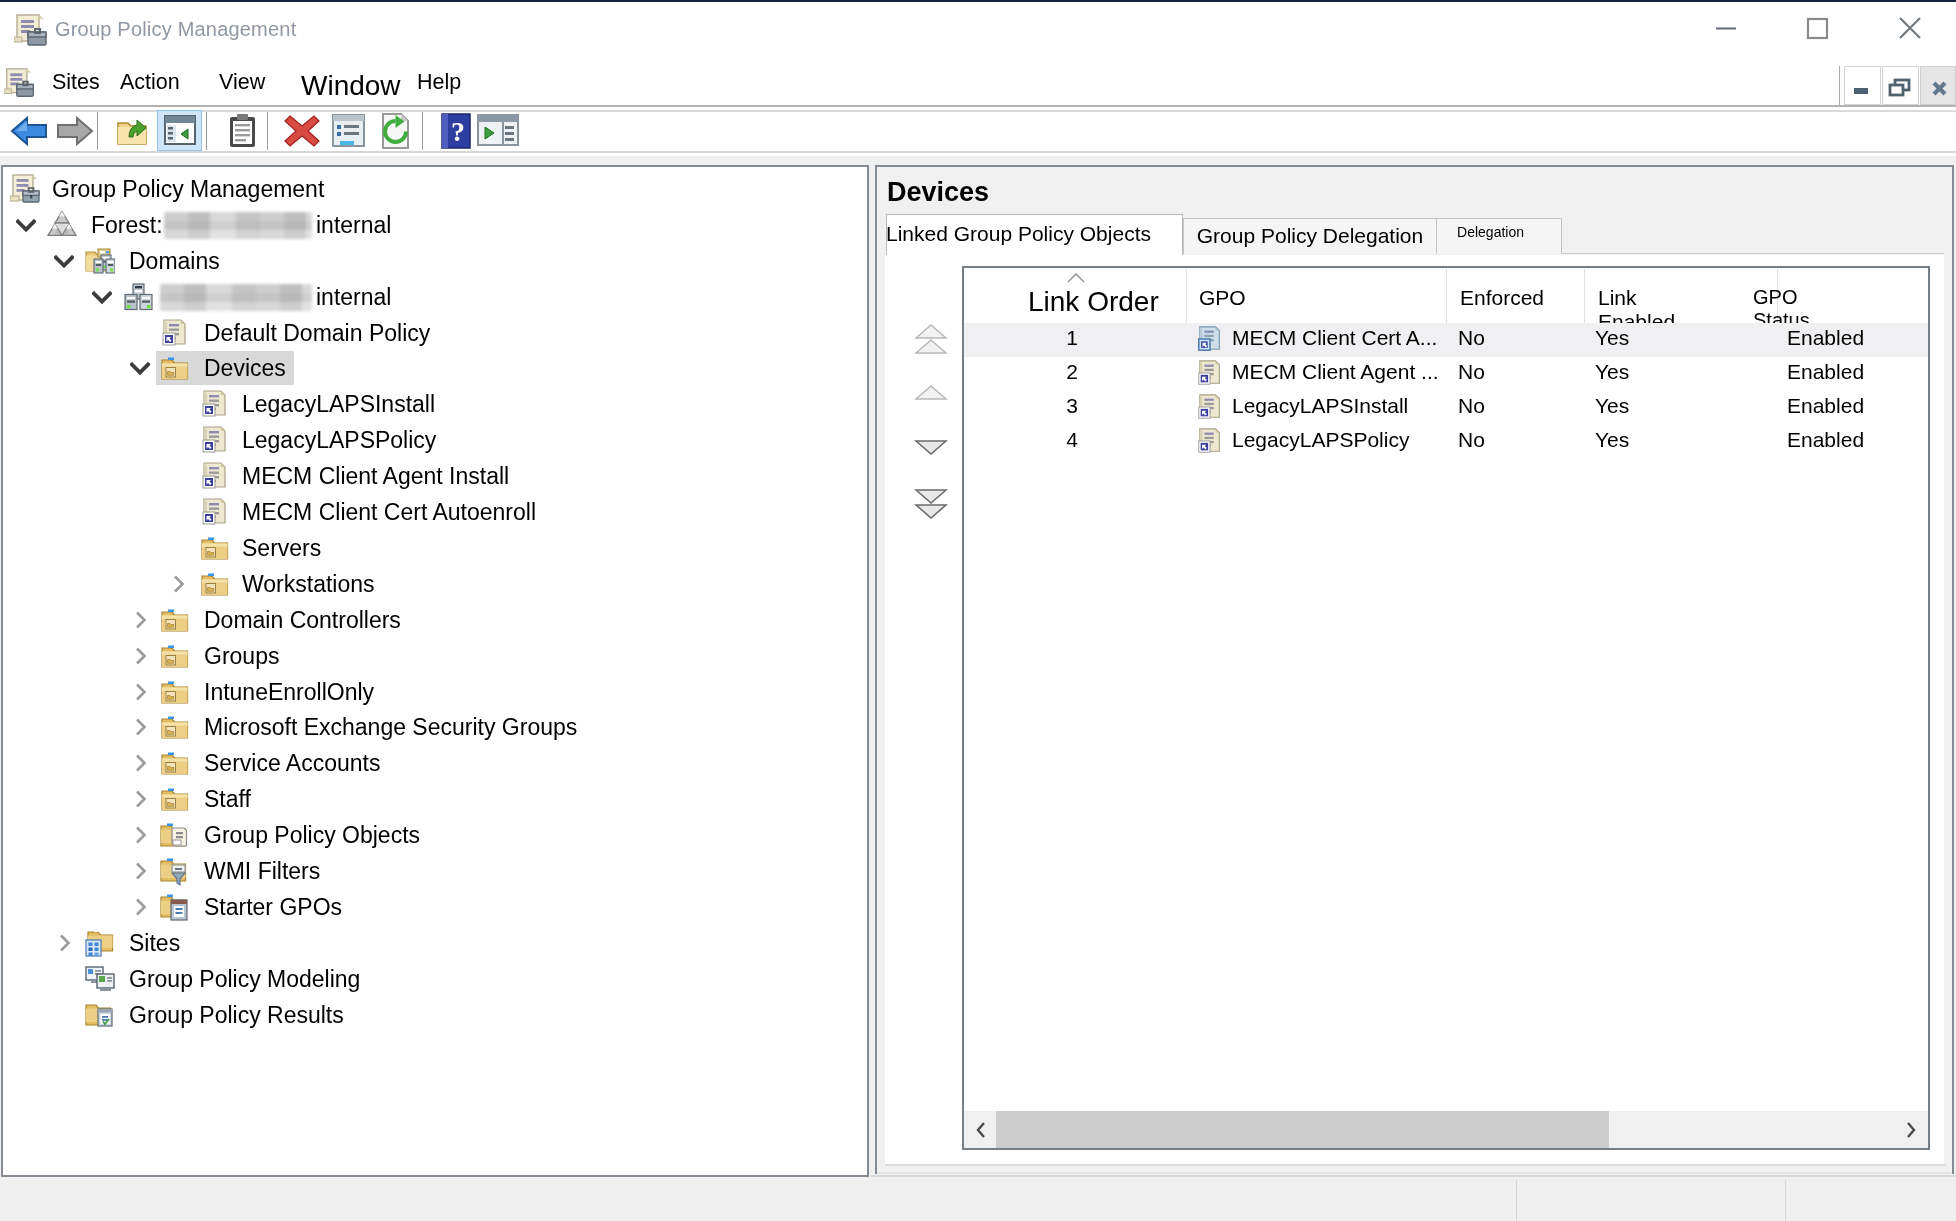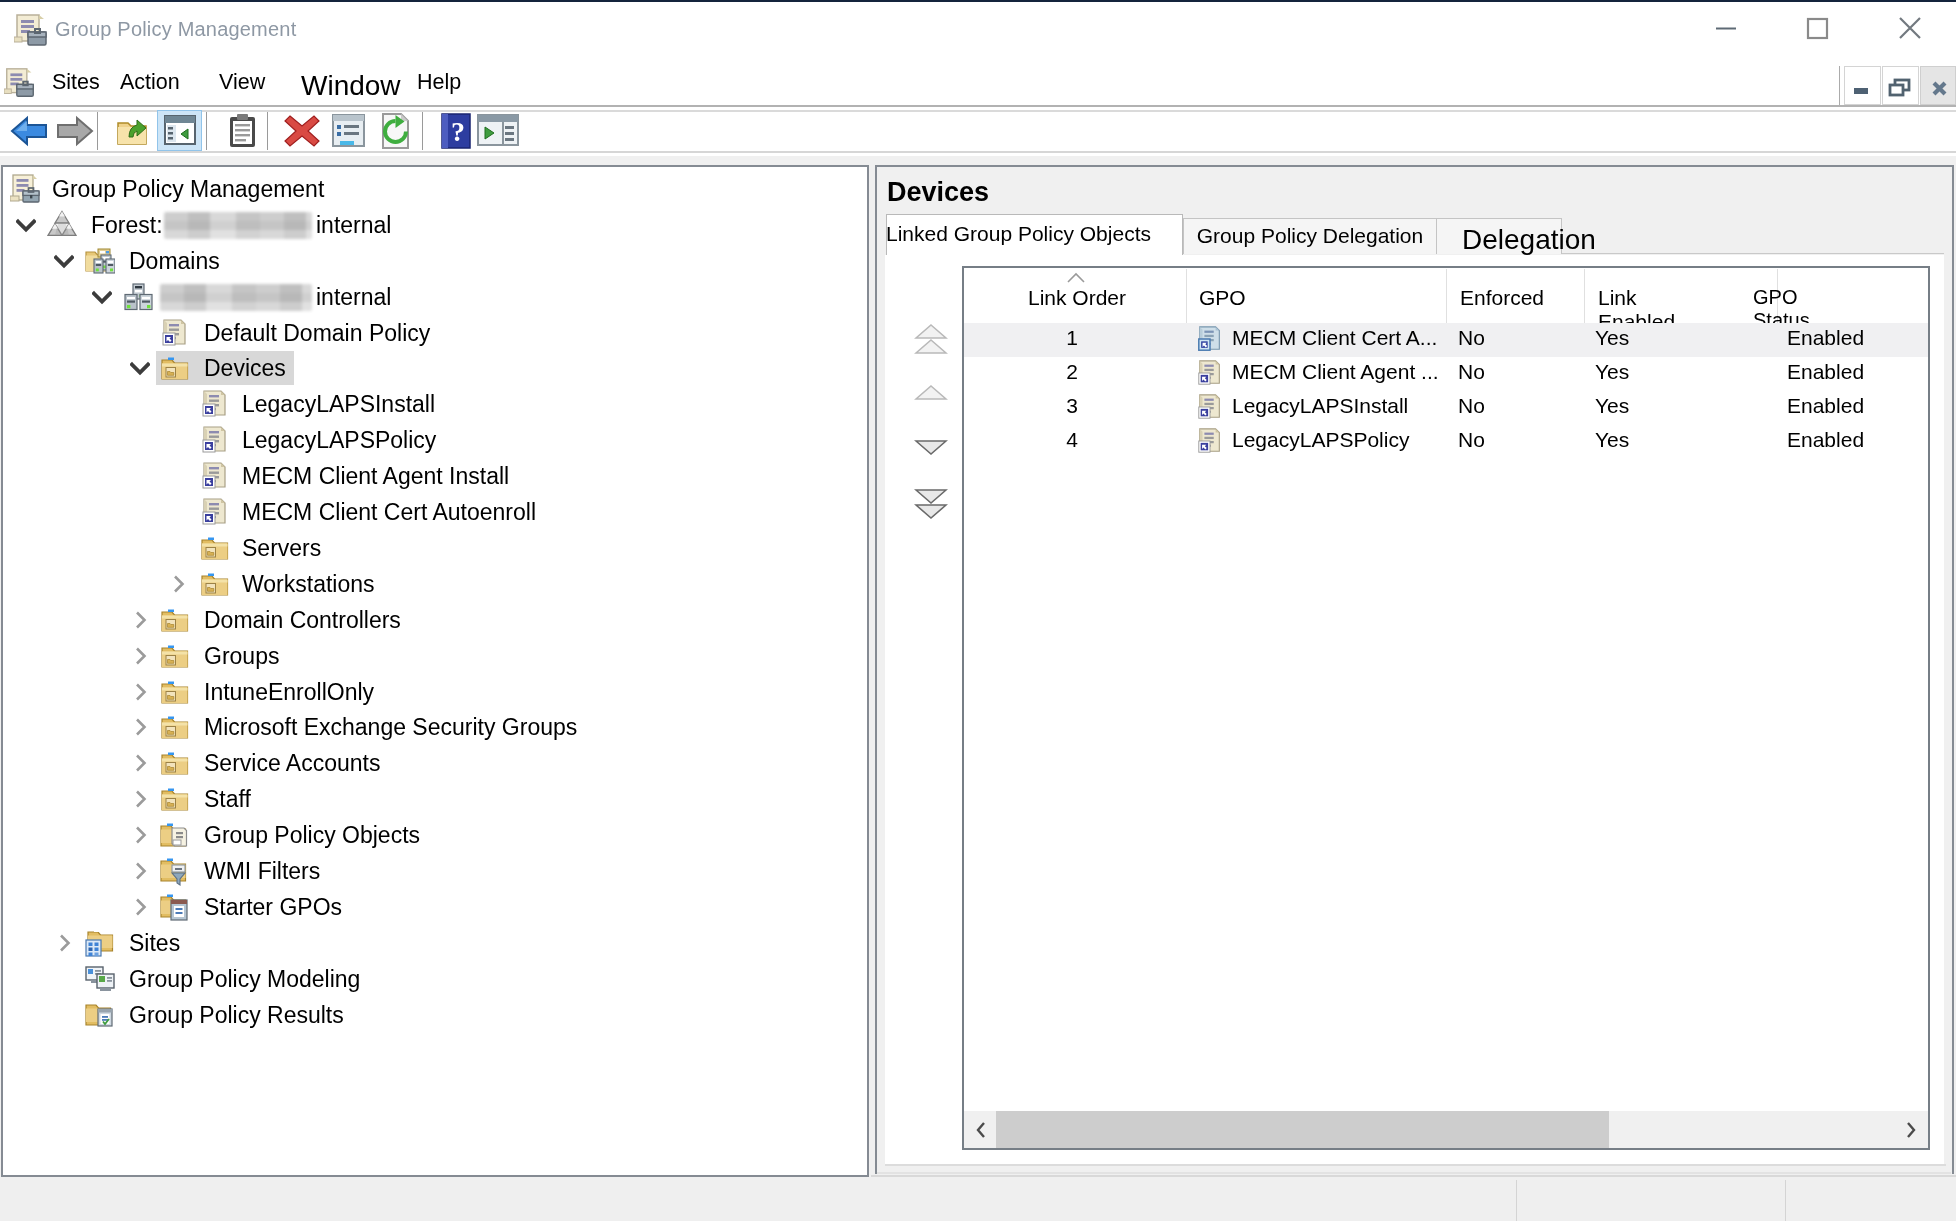--- a/index.html
+++ b/index.html
@@ -288,21 +288,21 @@
   <div class="a" style="left:887px;top:177px;font-size:27px;font-weight:bold">Devices</div>
 
   <div class="a" style="left:885px;top:255px;width:1059px;height:909px;background:#fff"></div>
   <div class="a" style="left:1183px;top:253px;width:761px;height:1px;background:#c9c9c9"></div>
 
   <div class="a" style="left:886px;top:214px;width:297px;height:41px;background:#fff;border:1px solid #b9b9b9;border-bottom:none"></div>
   <div class="a" style="left:1183px;top:218px;width:254px;height:36px;background:#f5f5f5;border:1px solid #c4c4c4;border-bottom:none"></div>
   <div class="a" style="left:1437px;top:218px;width:125px;height:36px;background:#f5f5f5;border:1px solid #c4c4c4;border-left:none;border-bottom:none"></div>
   <div class="a" style="left:886px;top:222px;width:297px;text-align:left;font-size:21px">Linked Group Policy Objects</div>
   <div class="a" style="left:1183px;top:224px;width:254px;text-align:center;font-size:21px">Group Policy Delegation</div>
-  <div class="a" style="left:1462px;top:224px;width:125px;text-align:center;font-size:28px">Delegation</div>
+  <div class="a" style="left:1399px;top:224px;width:125px;text-align:right;font-size:14px">Delegation</div>
 
   <div id="movebtns">
 <svg class="ic" style="left:914px;top:323px" width="34" height="17" viewBox="0 0 34 17">
         <path d="M17 2 L32 15 H2 Z" fill="#f2f2f2" stroke="#b9b9b9" stroke-width="1.6"></path>
       </svg>
 <svg class="ic" style="left:914px;top:338px" width="34" height="17" viewBox="0 0 34 17">
         <path d="M17 2 L32 15 H2 Z" fill="#f2f2f2" stroke="#b9b9b9" stroke-width="1.6"></path>
       </svg>
 <svg class="ic" style="left:914px;top:384px" width="34" height="17" viewBox="0 0 34 17">
         <path d="M17 2 L32 15 H2 Z" fill="#f2f2f2" stroke="#b9b9b9" stroke-width="1.6"></path>
@@ -320,21 +320,21 @@
 
   <div class="a" style="left:962px;top:266px;width:968px;height:884px;background:#fff;border:2px solid #767e86"></div>
   <div id="table">
 <div class="a" style="left:1186px;top:269px;width:1px;height:54px;background:#e0e0e0"></div>
 <div class="a" style="left:1446px;top:269px;width:1px;height:54px;background:#e0e0e0"></div>
 <div class="a" style="left:1584px;top:269px;width:1px;height:54px;background:#e0e0e0"></div>
 <div class="a" style="left:1777px;top:269px;width:1px;height:54px;background:#e0e0e0"></div>
 <svg class="ic" style="left:1066px;top:272px" width="20" height="12" viewBox="0 0 20 12">
         <path d="M2 10 L10 2 L18 10" stroke="#9a9a9a" stroke-width="1.6" fill="none"></path>
       </svg>
-<div class="a" style="left:1028px;top:286px;font-size:21px">Link Order</div>
+<div class="a" style="left:1028px;top:286px;font-size:28px">Link Order</div>
 <div class="a" style="left:1199px;top:286px;font-size:21px">GPO</div>
 <div class="a" style="left:1460px;top:286px;font-size:21px">Enforced</div>
 <div class="a" style="left:1598px;top:286px;font-size:21px">Link Enabled</div>
 <div class="a" style="left:1753px;top:286px;font-size:20px">GPO Status</div>
 <div class="a" style="left:964px;top:323px;width:964px;height:34px;background:#f0f0f2"></div>
 <div class="a" style="left:1012px;top:326px;width:66px;text-align:right;font-size:21px">1</div>
 <svg class="ic" style="left:1196px;top:325px" width="28" height="28" viewBox="0 0 30 30">
         <use href="#gpob"></use>
       </svg>
 <div class="a" style="left:1232px;top:326px;font-size:21px;white-space:nowrap">MECM Client Cert A...</div>

